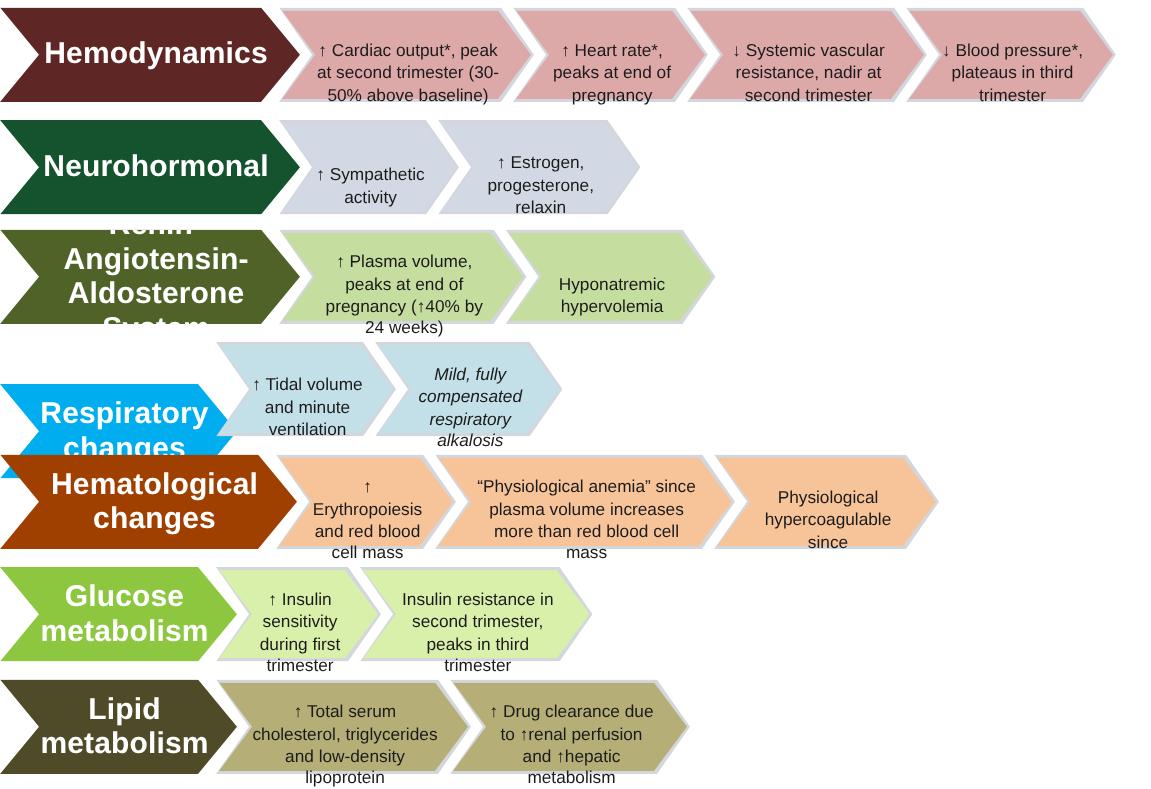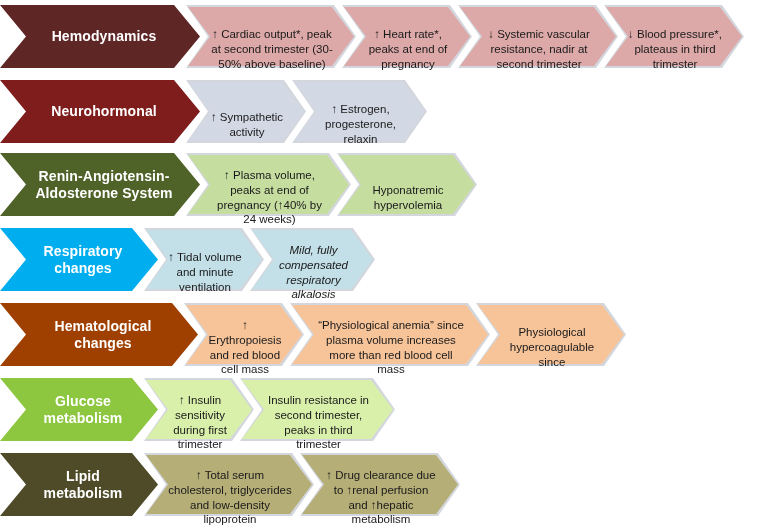--- a/index.html
+++ b/index.html
@@ -23,21 +23,21 @@
   .hdr{
     position:relative;
     height:63px;
     display:flex;
     align-items:center;
     justify-content:center;
     box-sizing:border-box;
     padding:0 26px 0 34px;
     color:#ffffff;
     font-weight:bold;
-    font-size:14px;
+    font-size:20px;
     line-height:1.15;
     text-align:center;
     letter-spacing:.1px;
     clip-path:polygon(0% 0%, calc(100% - 26px) 0%, 100% 50%, calc(100% - 26px) 100%, 0% 100%, 26px 50%);
     -webkit-clip-path:polygon(0% 0%, calc(100% - 26px) 0%, 100% 50%, calc(100% - 26px) 100%, 0% 100%, 26px 50%);
   }
 
   
   .segwrap{
     position:relative;
@@ -99,21 +99,21 @@
       </div>
       <div class="segwrap" style="width: 140px;">
         <div class="outline"></div>
         <div class="fill" style="background: rgb(220, 168, 168);"></div>
         <div class="txt">
           <span>↓ Blood pressure*, plateaus in third trimester</span>
         </div>
       </div>
     </div>
     <div class="row" style="top: 80px;">
-      <div class="hdr" style="width: 200px; background: #7f1d1d; color: rgb(255, 255, 255);">
+      <div class="hdr" style="width: 200px; background: #14532d; color: rgb(255, 255, 255);">
         <span>Neurohormonal</span>
       </div>
       <div class="segwrap" style="width: 120px;">
         <div class="outline"></div>
         <div class="fill" style="background: rgb(211, 217, 228);"></div>
         <div class="txt">
           <span>↑ Sympathetic activity</span>
         </div>
       </div>
       <div class="segwrap" style="width: 135px;">
@@ -137,21 +137,21 @@
       </div>
       <div class="segwrap" style="width: 140px;">
         <div class="outline"></div>
         <div class="fill" style="background: rgb(198, 221, 160);"></div>
         <div class="txt">
           <span>Hyponatremic hypervolemia</span>
         </div>
       </div>
     </div>
     <div class="row" style="top: 228px;">
-      <div class="hdr" style="width: 158px; background: rgb(0, 174, 239); color: rgb(255, 255, 255);">
+      <div class="hdr" style="width: 158px; background: rgb(0, 174, 239); color: rgb(255, 255, 255); margin-top: 28px;">
         <span>Respiratory changes</span>
       </div>
       <div class="segwrap" style="width: 120px;">
         <div class="outline"></div>
         <div class="fill" style="background: rgb(195, 223, 232);"></div>
         <div class="txt">
           <span>↑ Tidal volume and minute ventilation</span>
         </div>
       </div>
       <div class="segwrap" style="width: 125px; font-style: italic;">

